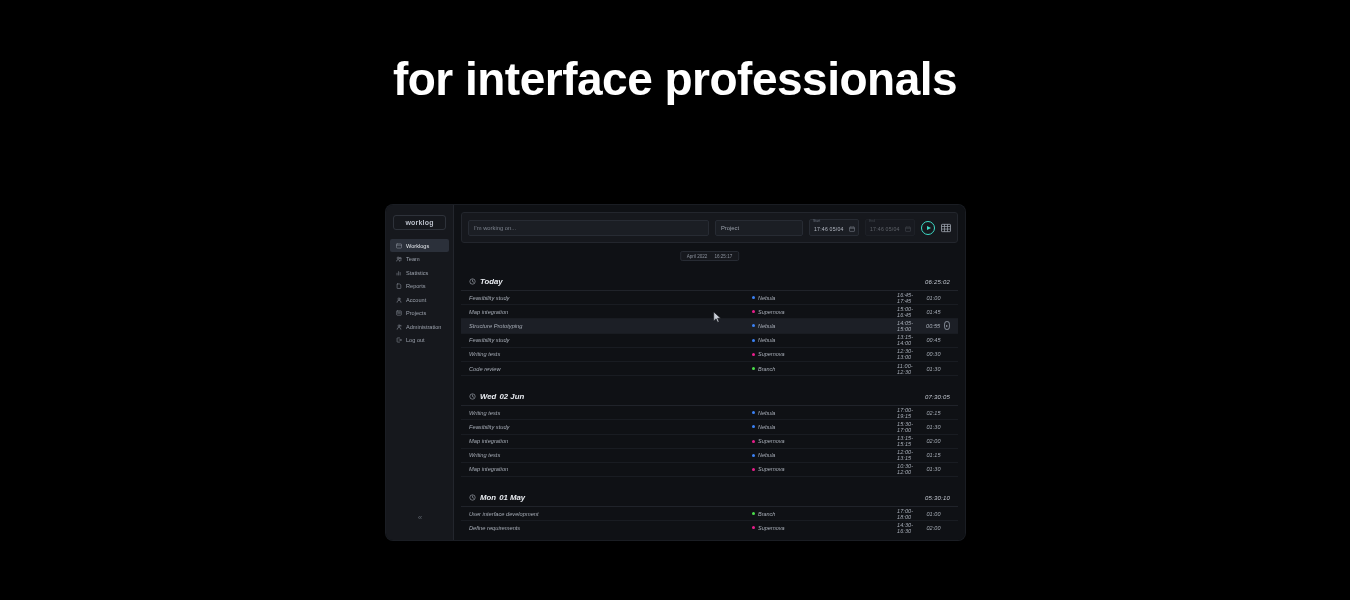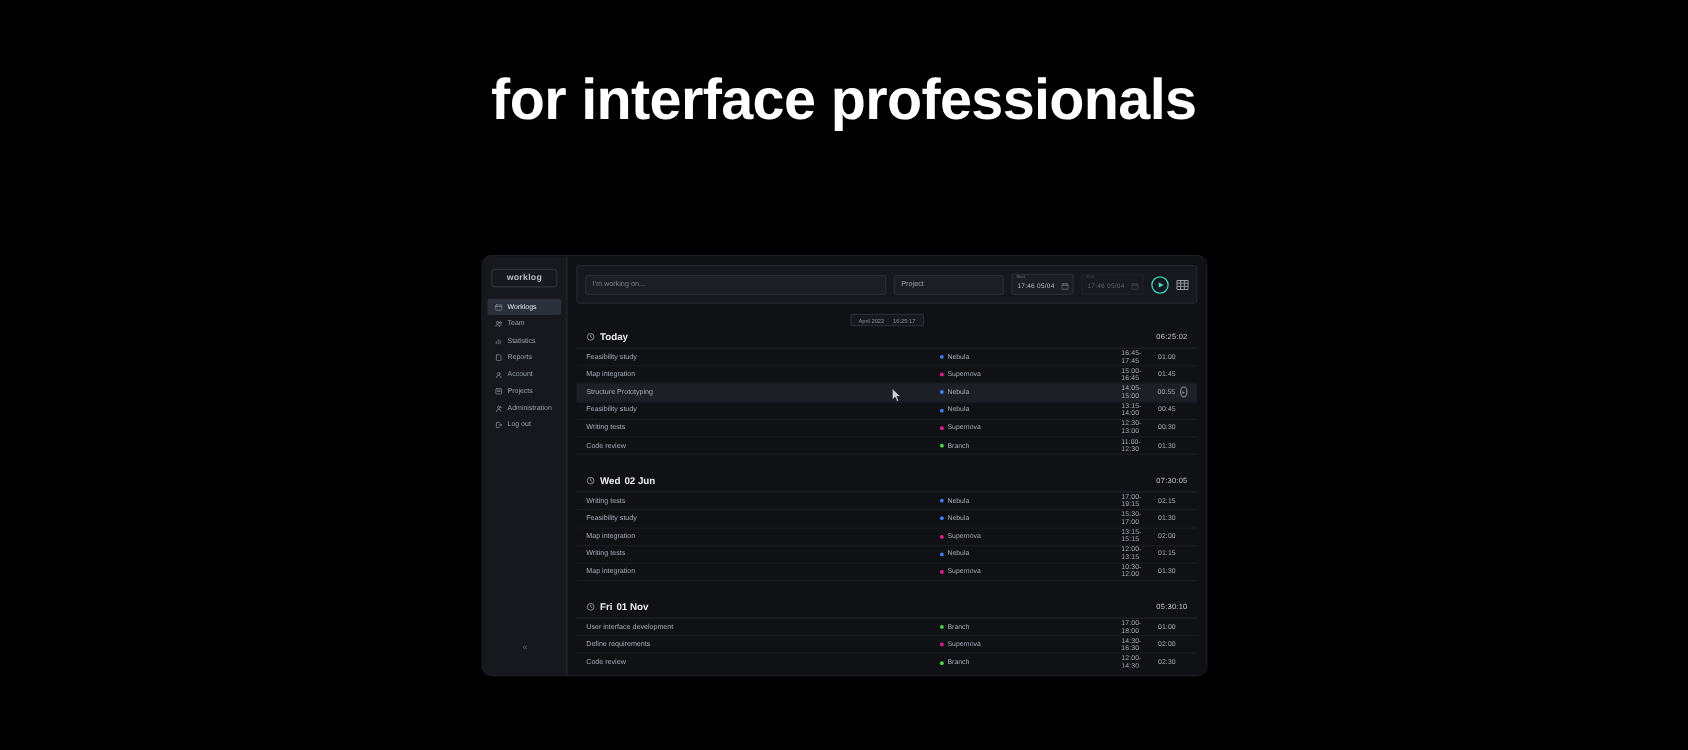--- a/index.html
+++ b/index.html
@@ -142,22 +142,22 @@
     position: absolute; left: 50%; transform: translateX(-50%); top: 0;
     background: #16181d; border: 1px solid #272b33; border-radius: 2px;
     padding: 1.5px 6px;
     display: flex; gap: 7px; align-items: center;
   }
   .month-pill span { font-size: 4.6px; color: #8b919c; white-space: nowrap; }
 
   
   .log-scroll {
     flex: 1; overflow: hidden;
-    margin: 4px 7px 0 7px;
-    position: relative; top: -6px;
+    margin: 16px 7px 0 7px;
+    position: relative; top: -6px; font-style: italic;
   }
   .day-group { margin-bottom: 12px; }
   .day-head {
     display: flex; align-items: center;
     height: 18px; padding: 0 8px;
     border-bottom: 1px solid #20232a;
   }
   .day-head .clock { width: 7px; height: 7px; margin-right: 4px; flex:0 0 7px;}
   .day-head .clock svg { width: 7px; height: 7px; display:block; }
   .day-title { font-size: 7.8px; font-weight: bold; color: #e9ecf1; }
@@ -477,21 +477,21 @@
             </div>
           </div>
           <div class="day-group">
             <div class="day-head">
               <span class="clock">
                 <svg viewBox="0 0 12 12">
                   <circle cx="6" cy="6" r="4.6" fill="none" stroke="#aeb4bd" stroke-width="1"></circle>
                   <polyline points="6,3.4 6,6 8,7.2" fill="none" stroke="#aeb4bd" stroke-width="1" stroke-linecap="round"></polyline>
                 </svg>
               </span>
-              <span class="day-title"><span class="dow">Fri</span> <span>01  Nov</span></span>
+              <span class="day-title"><span class="dow">Mon</span> <span>01  May</span></span>
               <span class="day-total">05:30:10</span>
             </div>
             <div class="log-row">
               <span class="lr-task">User interface development</span>
               <span class="lr-proj">
                 <span class="lr-dot" style="background:#4ade4a"></span>
                 <span class="lr-projname">Branch</span>
               </span>
               <span class="lr-range">17:00-18:00</span>
               <span class="lr-dur">01:00</span>

